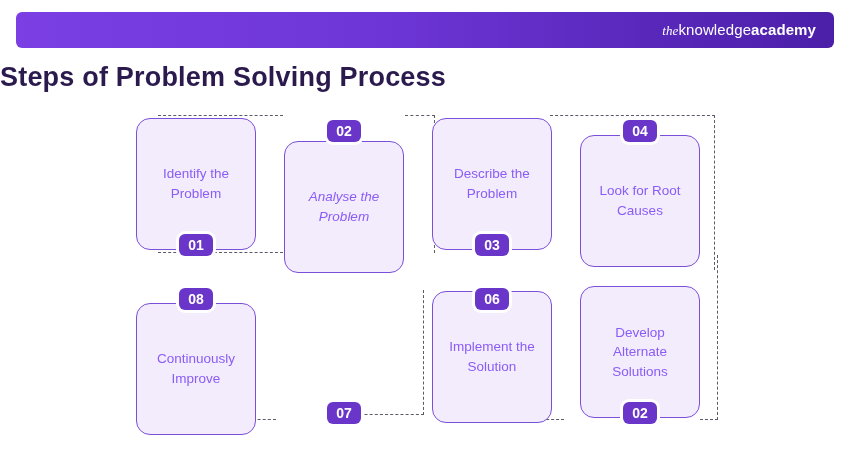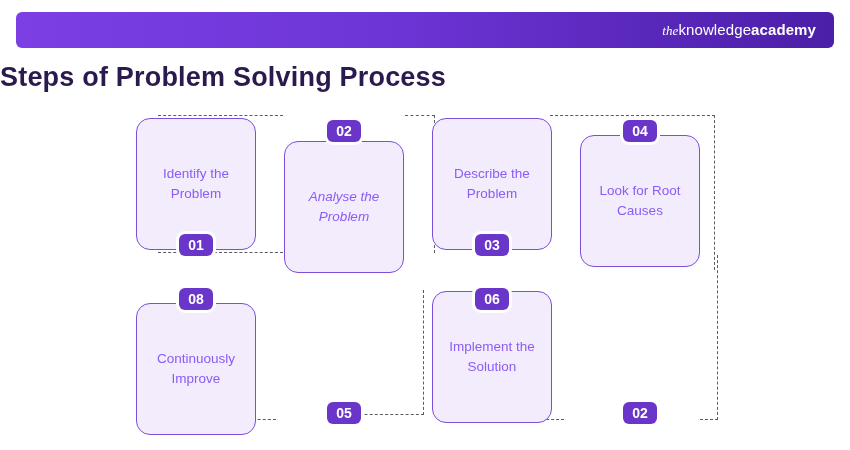--- a/index.html
+++ b/index.html
@@ -142,22 +142,25 @@
   <div class="card" style="left:580px; top:30px; width:120px; height:132px;">
     <span class="card-label">Look for Root Causes</span>
   </div>
   <div class="badge" style="left:623px; top:15px;">04</div>
 
   <div class="card" style="left:136px; top:198px; width:120px; height:132px;">
     <span class="card-label">Continuously Improve</span>
   </div>
   <div class="badge" style="left:179px; top:183px;">08</div>
 
-  <div class="badge" style="left:327px; top:297px;">05</div>
+  <div class="badge" style="left:327px; top:297px;">07</div>
 
   <div class="card" style="left:432px; top:186px; width:120px; height:132px;text-align:center;">
     <span class="card-label">Implement the Solution</span>
   </div>
   <div class="badge" style="left:475px; top:183px;">06</div>
 
+  <div class="card" style="left:580px; top:181px; width:120px; height:132px;">
+    <span class="card-label">Develop Alternate Solutions</span>
+  </div>
   <div class="badge" style="left:623px; top:297px;">02</div>
 
 </div>
 
 </body></html>

